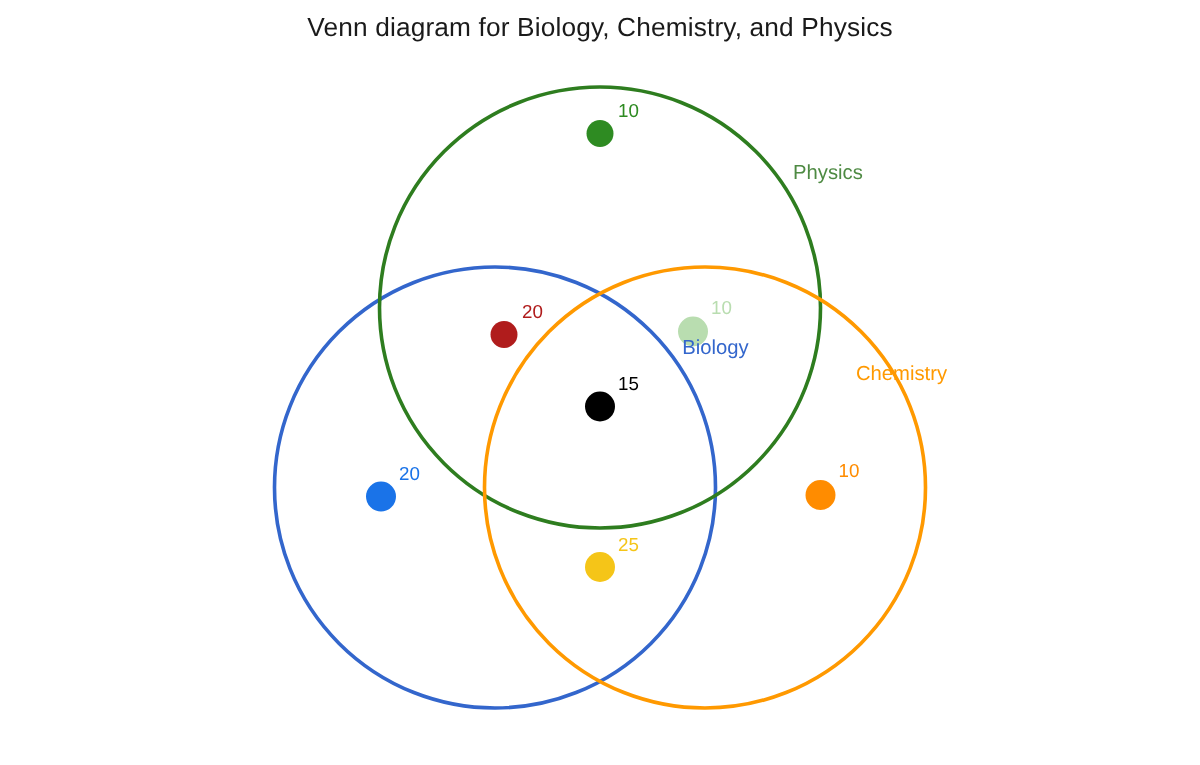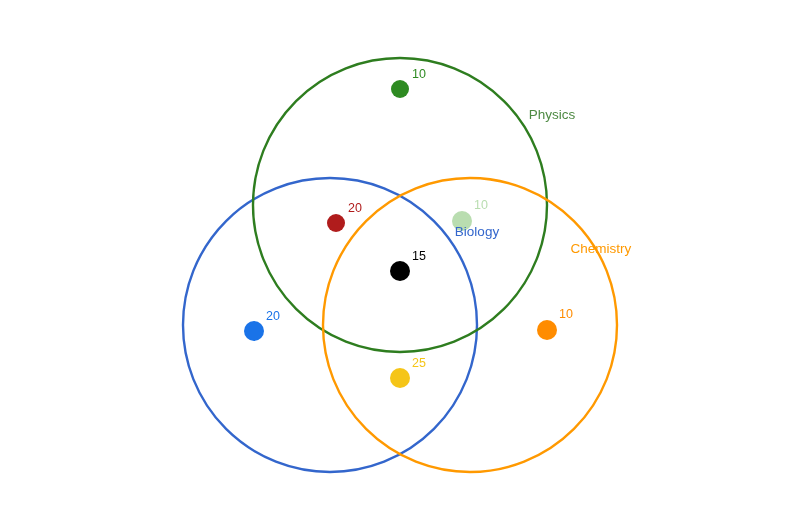--- a/index.html
+++ b/index.html
@@ -48,20 +48,21 @@
   .point-label {
     font-family: "Liberation Sans", "DejaVu Sans", sans-serif;
     font-size: 12.5px;
   }
 </style>
 </head>
 <body>
 
 <div id="stage">
 
+  <div id="chart-title">Venn diagram for Biology, Chemistry, and Physics</div>
 
   <svg id="venn-svg" viewBox="0 0 800 510">
     <g id="circles-group">
         <circle class="venn-circle" cx="330" cy="325" r="147" stroke="#3366cc"></circle>
         <circle class="venn-circle" cx="400" cy="205" r="147" stroke="#2e7d1f"></circle>
         <circle class="venn-circle" cx="470" cy="325" r="147" stroke="#ff9900"></circle>
       </g>
     <g id="points-group">
         <circle cx="400" cy="89" r="9" fill="#2e8b22"></circle>
         <text class="point-label" x="412" y="78" fill="#2e8b22" text-anchor="start">10</text>

